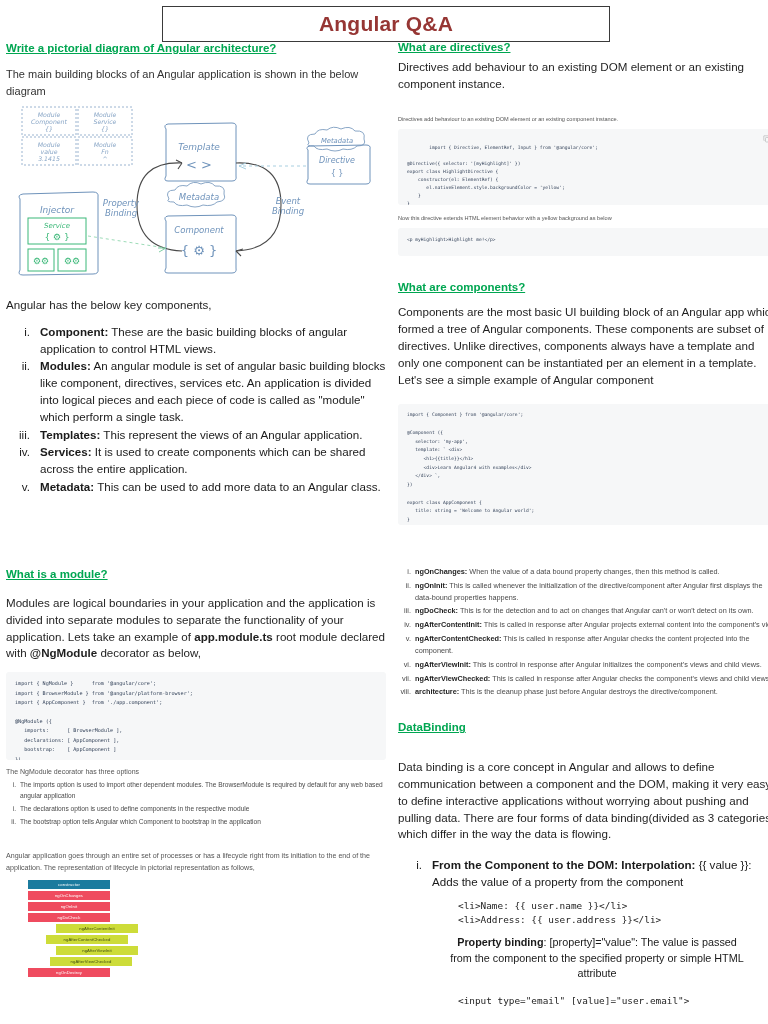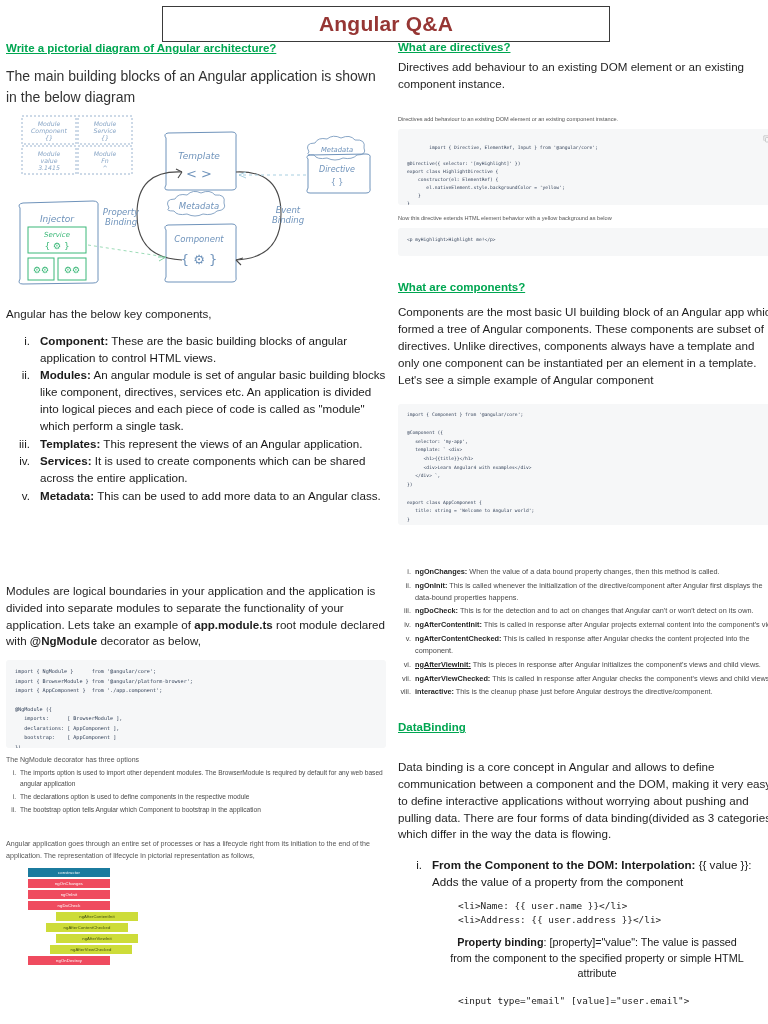--- a/index.html
+++ b/index.html
@@ -178,21 +178,21 @@
 
   <div class="title-banner">
     <span class="title-text">Angular Q&amp;A</span>
   </div>
 
   <div class="col col-left" style="top:42px;">
 
     <div>
       <span class="heading">Write a pictorial diagram of Angular architecture?</span>
 
-      <div class="small-text" style="font-size:14px;margin-top:12px;margin-bottom:2px;color:#333;">The main building blocks of an Angular application is shown in the below diagram</div>
+      <div class="small-text" style="font-size:11px;margin-top:12px;margin-bottom:2px;color:#333;">The main building blocks of an Angular application is shown in the below diagram</div>
 
       <div class="arch-diagram">
         <svg width="378" height="180" viewBox="0 0 378 180" xmlns="http://www.w3.org/2000/svg">
           <g fill="none" stroke="#8aa7c7" stroke-width="1" font-family="DejaVu Sans, sans-serif">
 
             <g stroke-dasharray="2 2" stroke="#9bb4d0">
               <rect x="16" y="4" width="54" height="28"></rect>
               <rect x="72" y="4" width="54" height="28"></rect>
               <rect x="16" y="34" width="54" height="28"></rect>
               <rect x="72" y="34" width="54" height="28"></rect>
@@ -279,20 +279,21 @@
         <li>
           <span class="marker">v.</span>
           <span class="content"><b class="b">Metadata:</b><span> This can be used to add more data to an Angular class.</span></span>
         </li>
       </ol>
     </div>
   </div>
 
   <div class="col col-left" style="top:568px;">
     <div>
+      <span class="heading">What is a module?</span>
       <p class="body-text" style="margin-top:15px;">
         <span>Modules are logical boundaries in your application and the application is divided into separate modules to separate the functionality of your application. Lets take an example of </span><b class="b">app.module.ts</b><span> root module declared with </span><b class="b">@NgModule</b><span> decorator as below,</span>
       </p>
 
       <div class="code-block" style="font-size:5.1px;line-height:1.85;height:74px;">import { NgModule }      from '@angular/core';
 import { BrowserModule } from '@angular/platform-browser';
 import { AppComponent }  from './app.component';
 
 @NgModule ({
    imports:      [ BrowserModule ],
@@ -418,29 +419,29 @@
       <li>
         <span class="marker">iv.</span>
         <span class="content"><b class="b" style="color:#1f1f1f;">ngAfterContentInit:</b><span> This is called in response after Angular projects external content into the component's view.</span></span>
       </li>
       <li>
         <span class="marker">v.</span>
         <span class="content"><b class="b" style="color:#1f1f1f;">ngAfterContentChecked:</b><span> This is called in response after Angular checks the content projected into the component.</span></span>
       </li>
       <li>
         <span class="marker">vi.</span>
-        <span class="content"><b class="b" style="color:#1f1f1f;text-decoration:underline;">ngAfterViewInit:</b><span> This is pieces in response after Angular initializes the component's views and child views.</span></span>
+        <span class="content"><b class="b" style="color:#1f1f1f;">ngAfterViewInit:</b><span> This is control in response after Angular initializes the component's views and child views.</span></span>
       </li>
       <li>
         <span class="marker">vii.</span>
         <span class="content"><b class="b" style="color:#1f1f1f;">ngAfterViewChecked:</b><span> This is called in response after Angular checks the component's views and child views.</span></span>
       </li>
       <li>
         <span class="marker">viii.</span>
-        <span class="content"><b class="b" style="color:#1f1f1f;">interactive:</b><span> This is the cleanup phase just before Angular destroys the directive/component.</span></span>
+        <span class="content"><b class="b" style="color:#1f1f1f;">architecture:</b><span> This is the cleanup phase just before Angular destroys the directive/component.</span></span>
       </li>
     </ol>
 
     <div style="margin-top:23px;">
       <span class="heading">DataBinding</span>
       <p class="body-text" style="margin-top:26px;">Data binding is a core concept in Angular and allows to define communication between a component and the DOM, making it very easy to define interactive applications without worrying about pushing and pulling data. There are four forms of data binding(divided as 3 categories) which differ in the way the data is flowing.</p>
 
       <ol class="roman" style="margin-top:14px;">
         <li>
           <span class="marker">i.</span>

